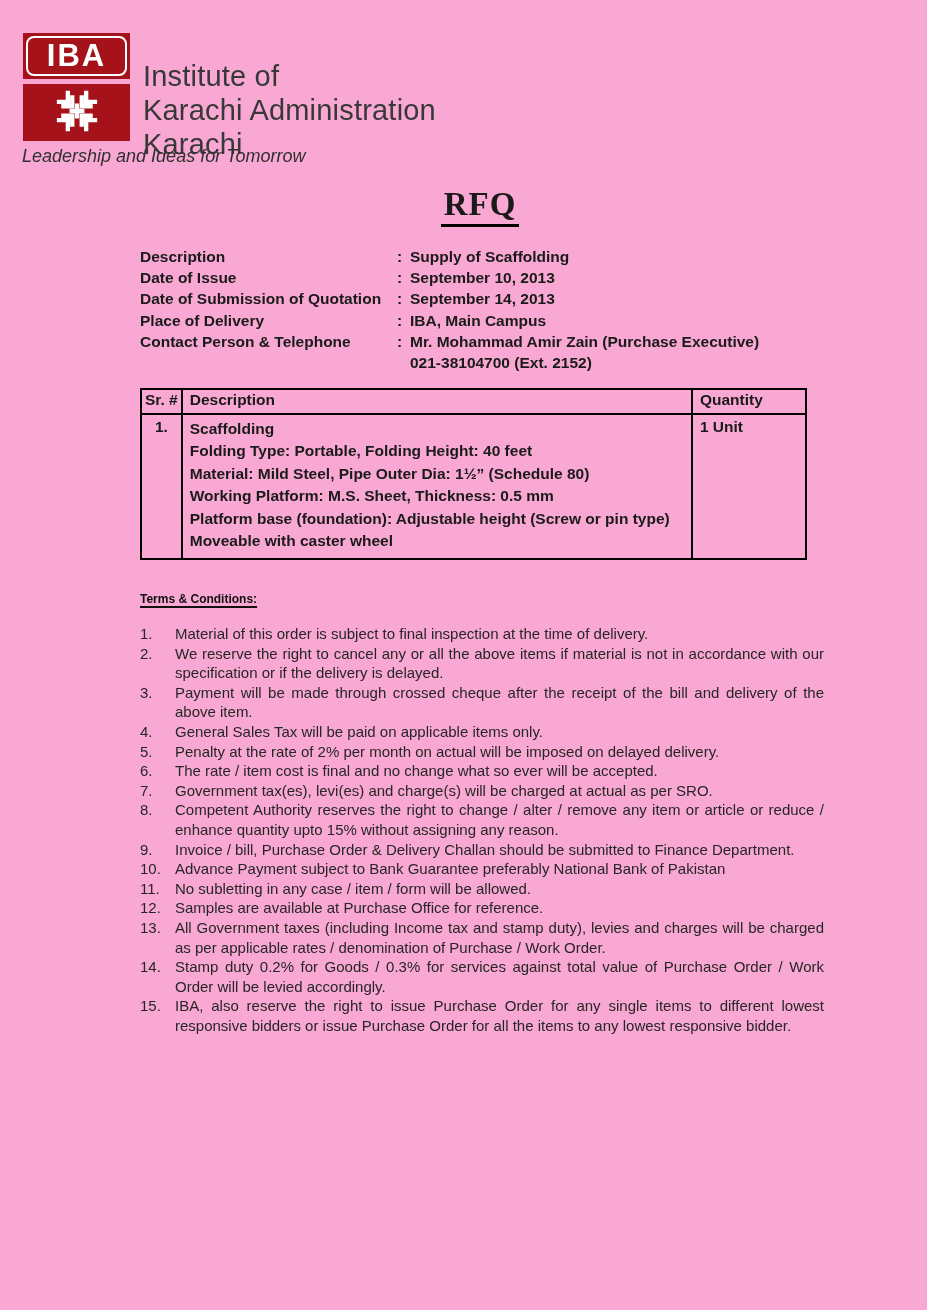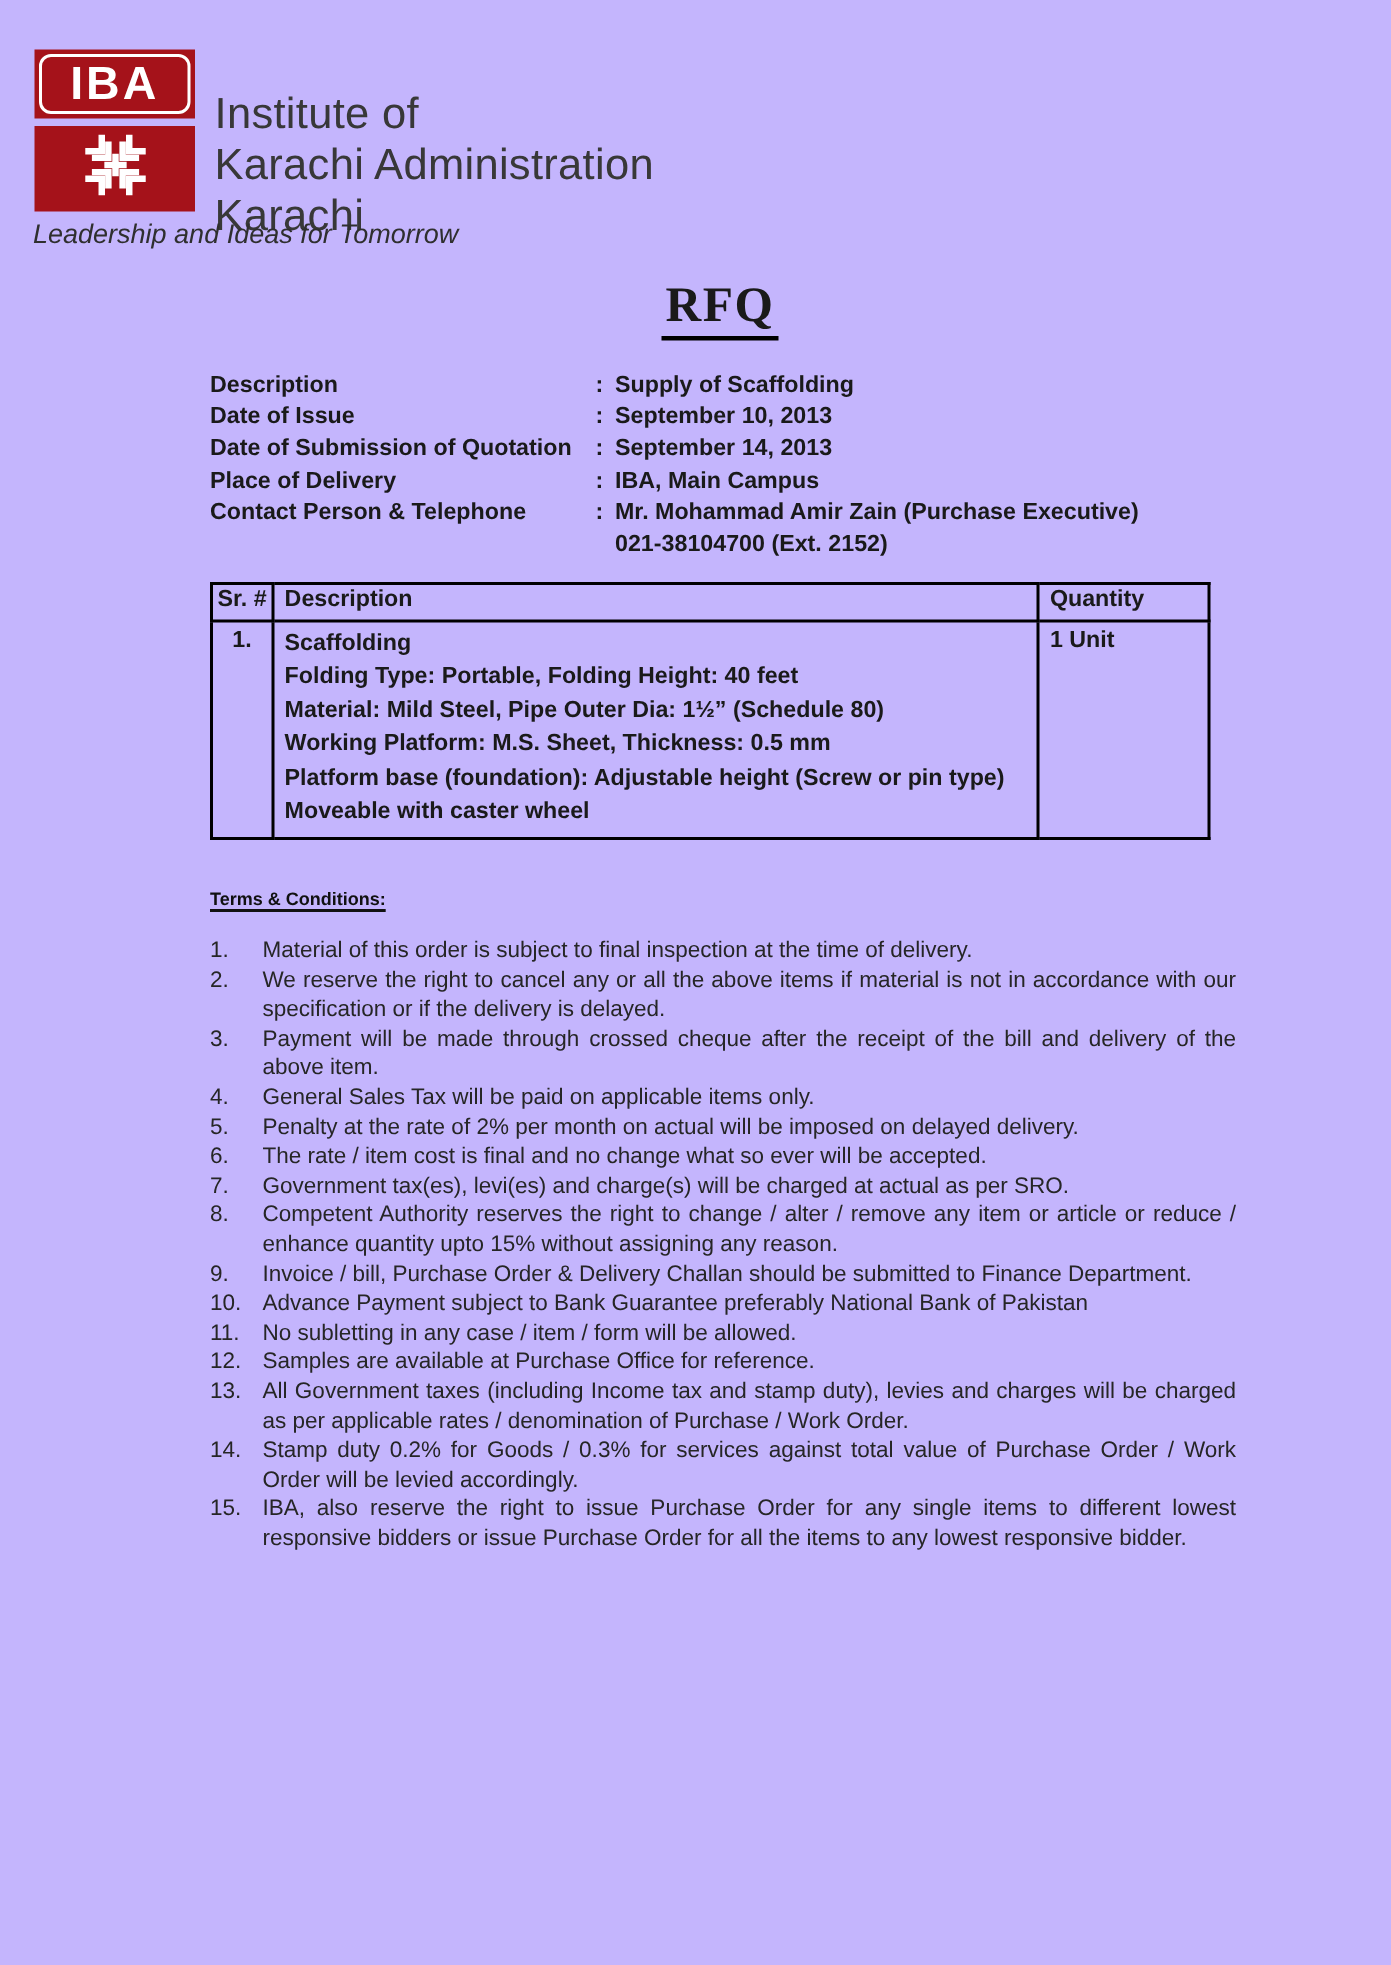--- a/index.html
+++ b/index.html
@@ -3,21 +3,21 @@
 <meta charset="utf-8">
 <style>
   * { margin: 0; padding: 0; box-sizing: border-box; }
   html, body { background: #e8e8e8; }
   body { font-family: "Liberation Sans", sans-serif; }
 
   .page {
     position: relative;
     width: 927px;
     height: 1310px;
-    background: #c4b5fd;
+    background: #f9a8d4;
     margin: 0 auto;
     overflow: hidden;
     color: #1a1a1a;
   }
 
   
   .logo { position: absolute; left: 23px; top: 33px; display: flex; align-items: flex-start; }
   .logo-mark { width: 107px; display: flex; flex-direction: column; }
   .logo-iba-box {
     position: relative;

